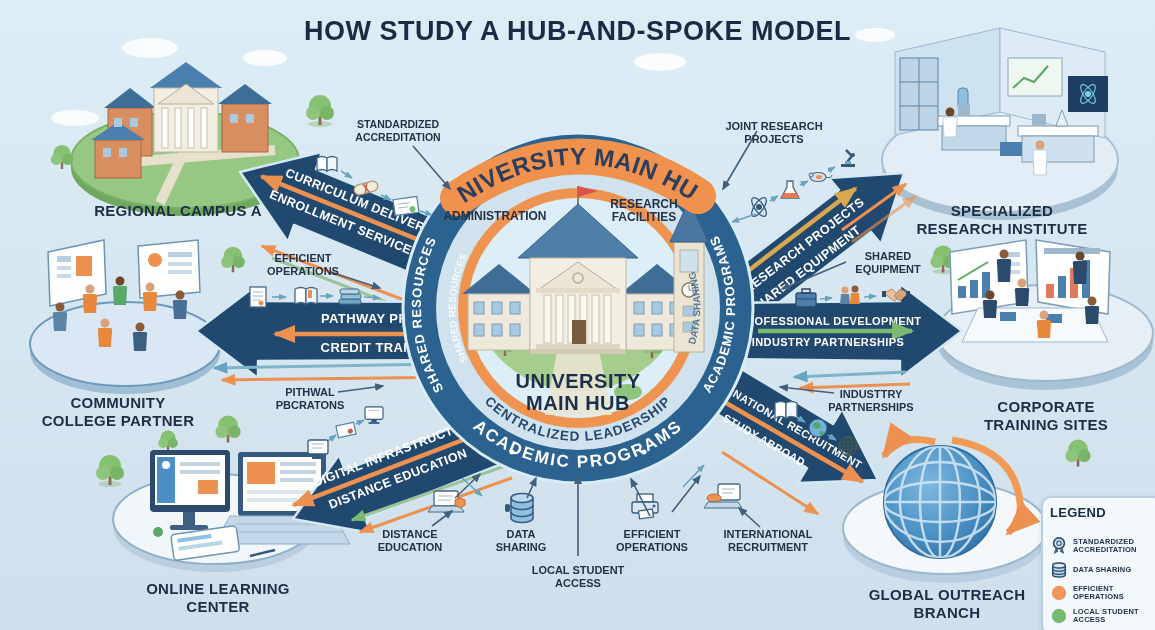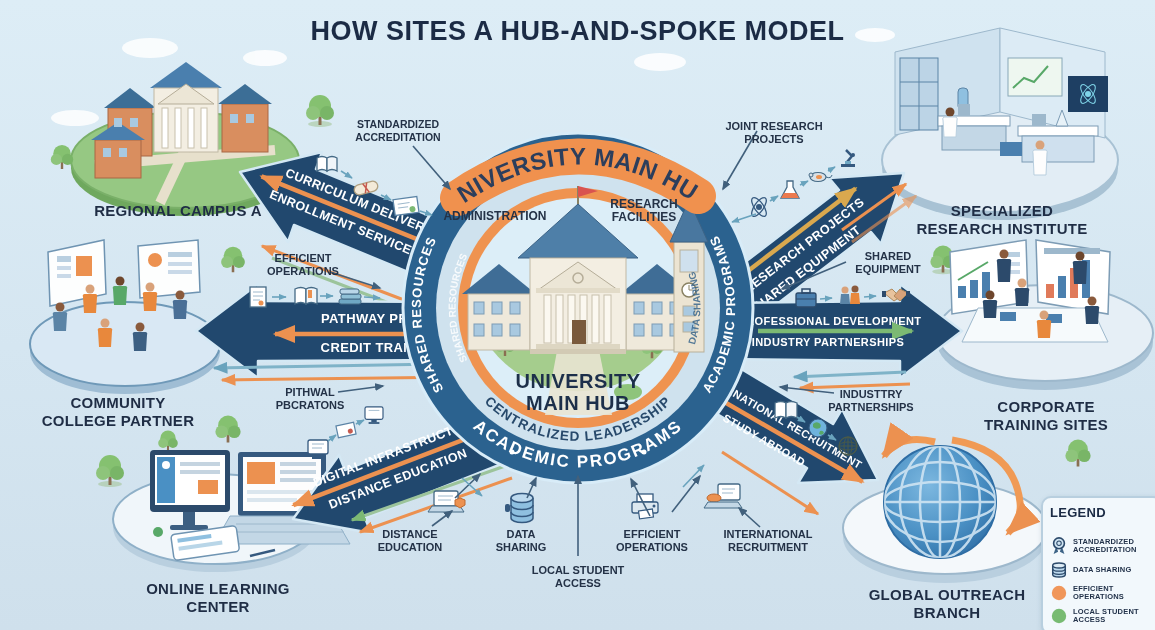--- a/index.html
+++ b/index.html
@@ -720,21 +720,21 @@
   <text class="lbl" x="871" y="398">INDUSTTRY</text>
   <text class="lbl" x="871" y="411">PARTNERSHIPS</text>
   <text class="lbl" x="774" y="130">JOINT RESEARCH</text>
   <text class="lbl" x="774" y="143">PROJECTS</text>
   <text class="lbl" x="888" y="260">SHARED</text>
   <text class="lbl" x="888" y="273">EQUIPMENT</text>
 </g>
 </svg>
 
 <div class="ttl">
-  <div>HOW SITES A HUB-AND-SPOKE MODEL</div>
+  <div>HOW STUDY A HUB-AND-SPOKE MODEL</div>
 </div>
 
 <div class="legend">
   <div class="legend-title">LEGEND</div>
   <div class="legend-row">
     <svg width="18" height="20" viewBox="0 0 20 22">
       <polygon points="7,11 4,20 9,17.5" fill="#3c6386"></polygon>
         <polygon points="13,11 16,20 11,17.5" fill="#3c6386"></polygon>
       <circle cx="10" cy="8" r="6" fill="#cfe4f2" stroke="#2c4a6b" stroke-width="1.8"></circle>
       <circle cx="10" cy="8" r="2.5" fill="none" stroke="#2c4a6b" stroke-width="1.2"></circle>

